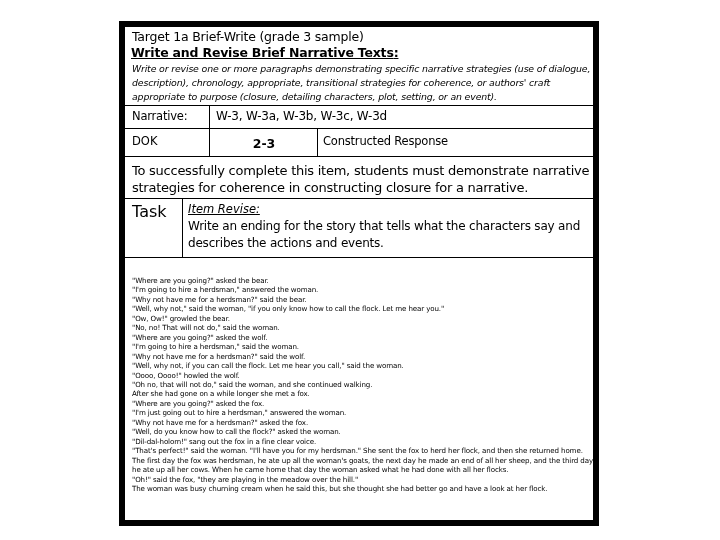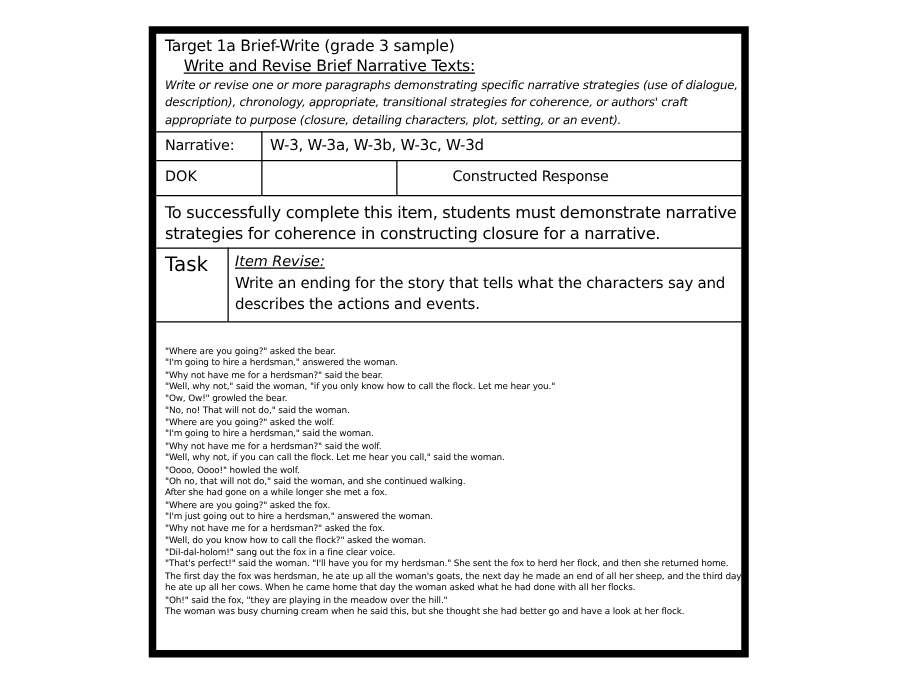--- a/index.html
+++ b/index.html
@@ -5,29 +5,29 @@
   html, body { margin:0; padding:0; background:#ffffff; }
   body { width:720px; height:540px; position:relative; overflow:hidden;
          font-family:"DejaVu Sans", sans-serif; color:#000; }
   .sheet { position:absolute; left:119px; top:21px; width:480px; height:505px;
            border:6px solid #000000; box-sizing:border-box; }
   .cell { position:absolute; box-sizing:border-box; }
   .hline { position:absolute; left:0; right:0; height:0; border-top:1.5px solid #000; }
   .vline { position:absolute; width:0; border-left:1.5px solid #000; }
 
   .title { left:7px; top:2px; font-size:12.5px; line-height:16px; letter-spacing:-0.2px; }
-  .subtitle { left:22px; top:18px; font-size:12.5px; line-height:16px; text-decoration:underline; letter-spacing:-0.2px; }
+  .subtitle { left:6px; top:18px; font-size:12.5px; line-height:16px; text-decoration:underline; letter-spacing:-0.2px;font-weight:bold; }
   .subtitle-colon { text-decoration:none; }
   .desc { left:7px; top:35px; width:466px; font-size:9.4px; line-height:14px; font-style:italic; letter-spacing:-0.15px; }
 
   .std-label { left:7px; top:82px; font-size:11.5px; letter-spacing:-0.2px; }
   .std-value { left:91px; top:82px; font-size:12px; letter-spacing:-0.2px; }
   .dok-label { left:7px; top:107px; font-size:11.5px; }
   .dok-value { left:85px; top:107px; width:108px; text-align:center; font-size:12.5px; font-weight:bold; top:109px; }
-  .dok-type  { left:198px; top:107px; font-size:11.5px; letter-spacing:-0.2px;margin-left:39px; }
+  .dok-type  { left:198px; top:107px; font-size:11.5px; letter-spacing:-0.2px; }
 
   .intro { left:7px; top:135px; width:466px; font-size:13px; line-height:17px; letter-spacing:-0.25px; }
 
   .task-label { left:7px; top:175px; font-size:16px; }
   .prompt-label { left:63px; top:175px; font-size:11.5px; font-style:italic; text-decoration:underline; }
   .prompt-colon { text-decoration:none; }
   .prompt-text { left:63px; top:191px; width:405px; font-size:12px; line-height:17px; letter-spacing:-0.2px; }
 
   .story-title { left:7px; top:235px; font-size:12px; text-decoration:underline; letter-spacing:-0.2px; }
   .story { left:7px; top:249px; width:470px; font-size:7.1px; line-height:9.45px; letter-spacing:-0.12px; }
@@ -44,20 +44,21 @@
 
   <div class="hline" style="top:78px"></div>
 
   <div class="cell std-label">Narrative:</div>
   <div class="vline" style="left:84px; top:78px; height:51px"></div>
   <div class="cell std-value">W-3, W-3a, W-3b, W-3c, W-3d</div>
 
   <div class="hline" style="top:101px"></div>
 
   <div class="cell dok-label">DOK</div>
+  <div class="cell dok-value">2-3</div>
   <div class="vline" style="left:192px; top:101px; height:28px"></div>
   <div class="cell dok-type">Constructed Response</div>
 
   <div class="hline" style="top:129px"></div>
 
   <div class="cell intro">To successfully complete this item, students must demonstrate narrative strategies for coherence in constructing closure for a narrative.</div>
 
   <div class="hline" style="top:171px"></div>
 
   <div class="cell task-label">Task</div>

